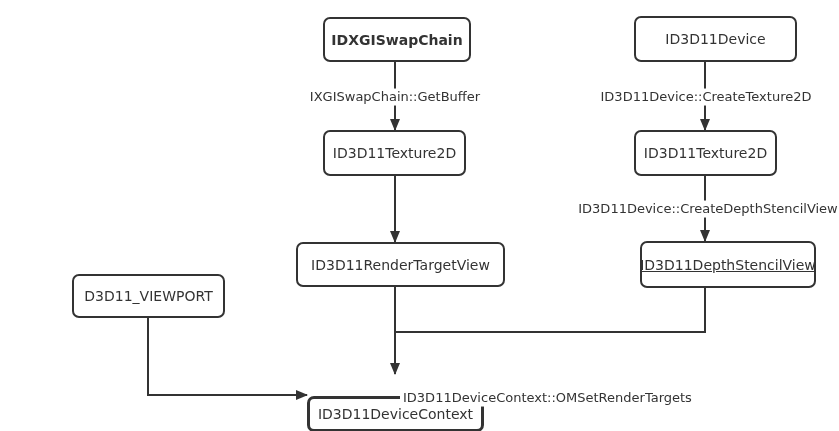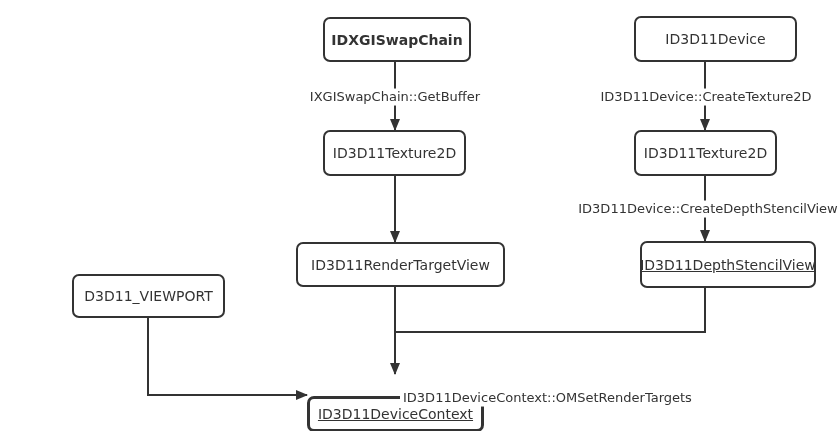--- a/index.html
+++ b/index.html
@@ -71,18 +71,18 @@
         <polyline points="148,286 148,395 307,395" fill="none" stroke="#333333" stroke-width="2" marker-end="url(#arrowhead)"></polyline>
       </g>
   </svg>
 <div class="node" style="left: 323px; top: 17px; width: 148px; height: 45px; border-width: 2px; font-weight: bold;">IDXGISwapChain</div>
     <div class="node" style="left: 634px; top: 16px; width: 163px; height: 46px; border-width: 2px;">ID3D11Device</div>
     <div class="node" style="left: 323px; top: 130px; width: 143px; height: 46px; border-width: 2px;">ID3D11Texture2D</div>
     <div class="node" style="left: 634px; top: 130px; width: 143px; height: 46px; border-width: 2px;">ID3D11Texture2D</div>
     <div class="node" style="left: 72px; top: 242px; width: 153px; height: 44px; border-width: 2px; margin-top: 32px;">D3D11_VIEWPORT</div>
     <div class="node" style="left: 296px; top: 242px; width: 209px; height: 45px; border-width: 2px;">ID3D11RenderTargetView</div>
     <div class="node" style="left: 640px; top: 241px; width: 176px; height: 47px; border-width: 2px; text-decoration: underline;">ID3D11DepthStencilView</div>
-    <div class="node" style="left: 307px; top: 396px; width: 177px; height: 36px; border-width: 3px; text-decoration: underline;">ID3D11DeviceContext</div>
+    <div class="node" style="left: 307px; top: 396px; width: 177px; height: 36px; border-width: 3px;">ID3D11DeviceContext</div>
     <div class="edge-label" style="left: 395px; top: 97px; transform: translate(-50%, -50%);">IXGISwapChain::GetBuffer</div>
     <div class="edge-label" style="left: 706px; top: 97px; transform: translate(-50%, -50%);">ID3D11Device::CreateTexture2D</div>
     <div class="edge-label" style="left: 708px; top: 209px; transform: translate(-50%, -50%);">ID3D11Device::CreateDepthStencilView</div>
     <div class="edge-label" style="left: 400px; top: 362px; transform: translate(0px, -50%); margin-top: 36px;">ID3D11DeviceContext::OMSetRenderTargets</div>
   </div>
 
 </body></html>

